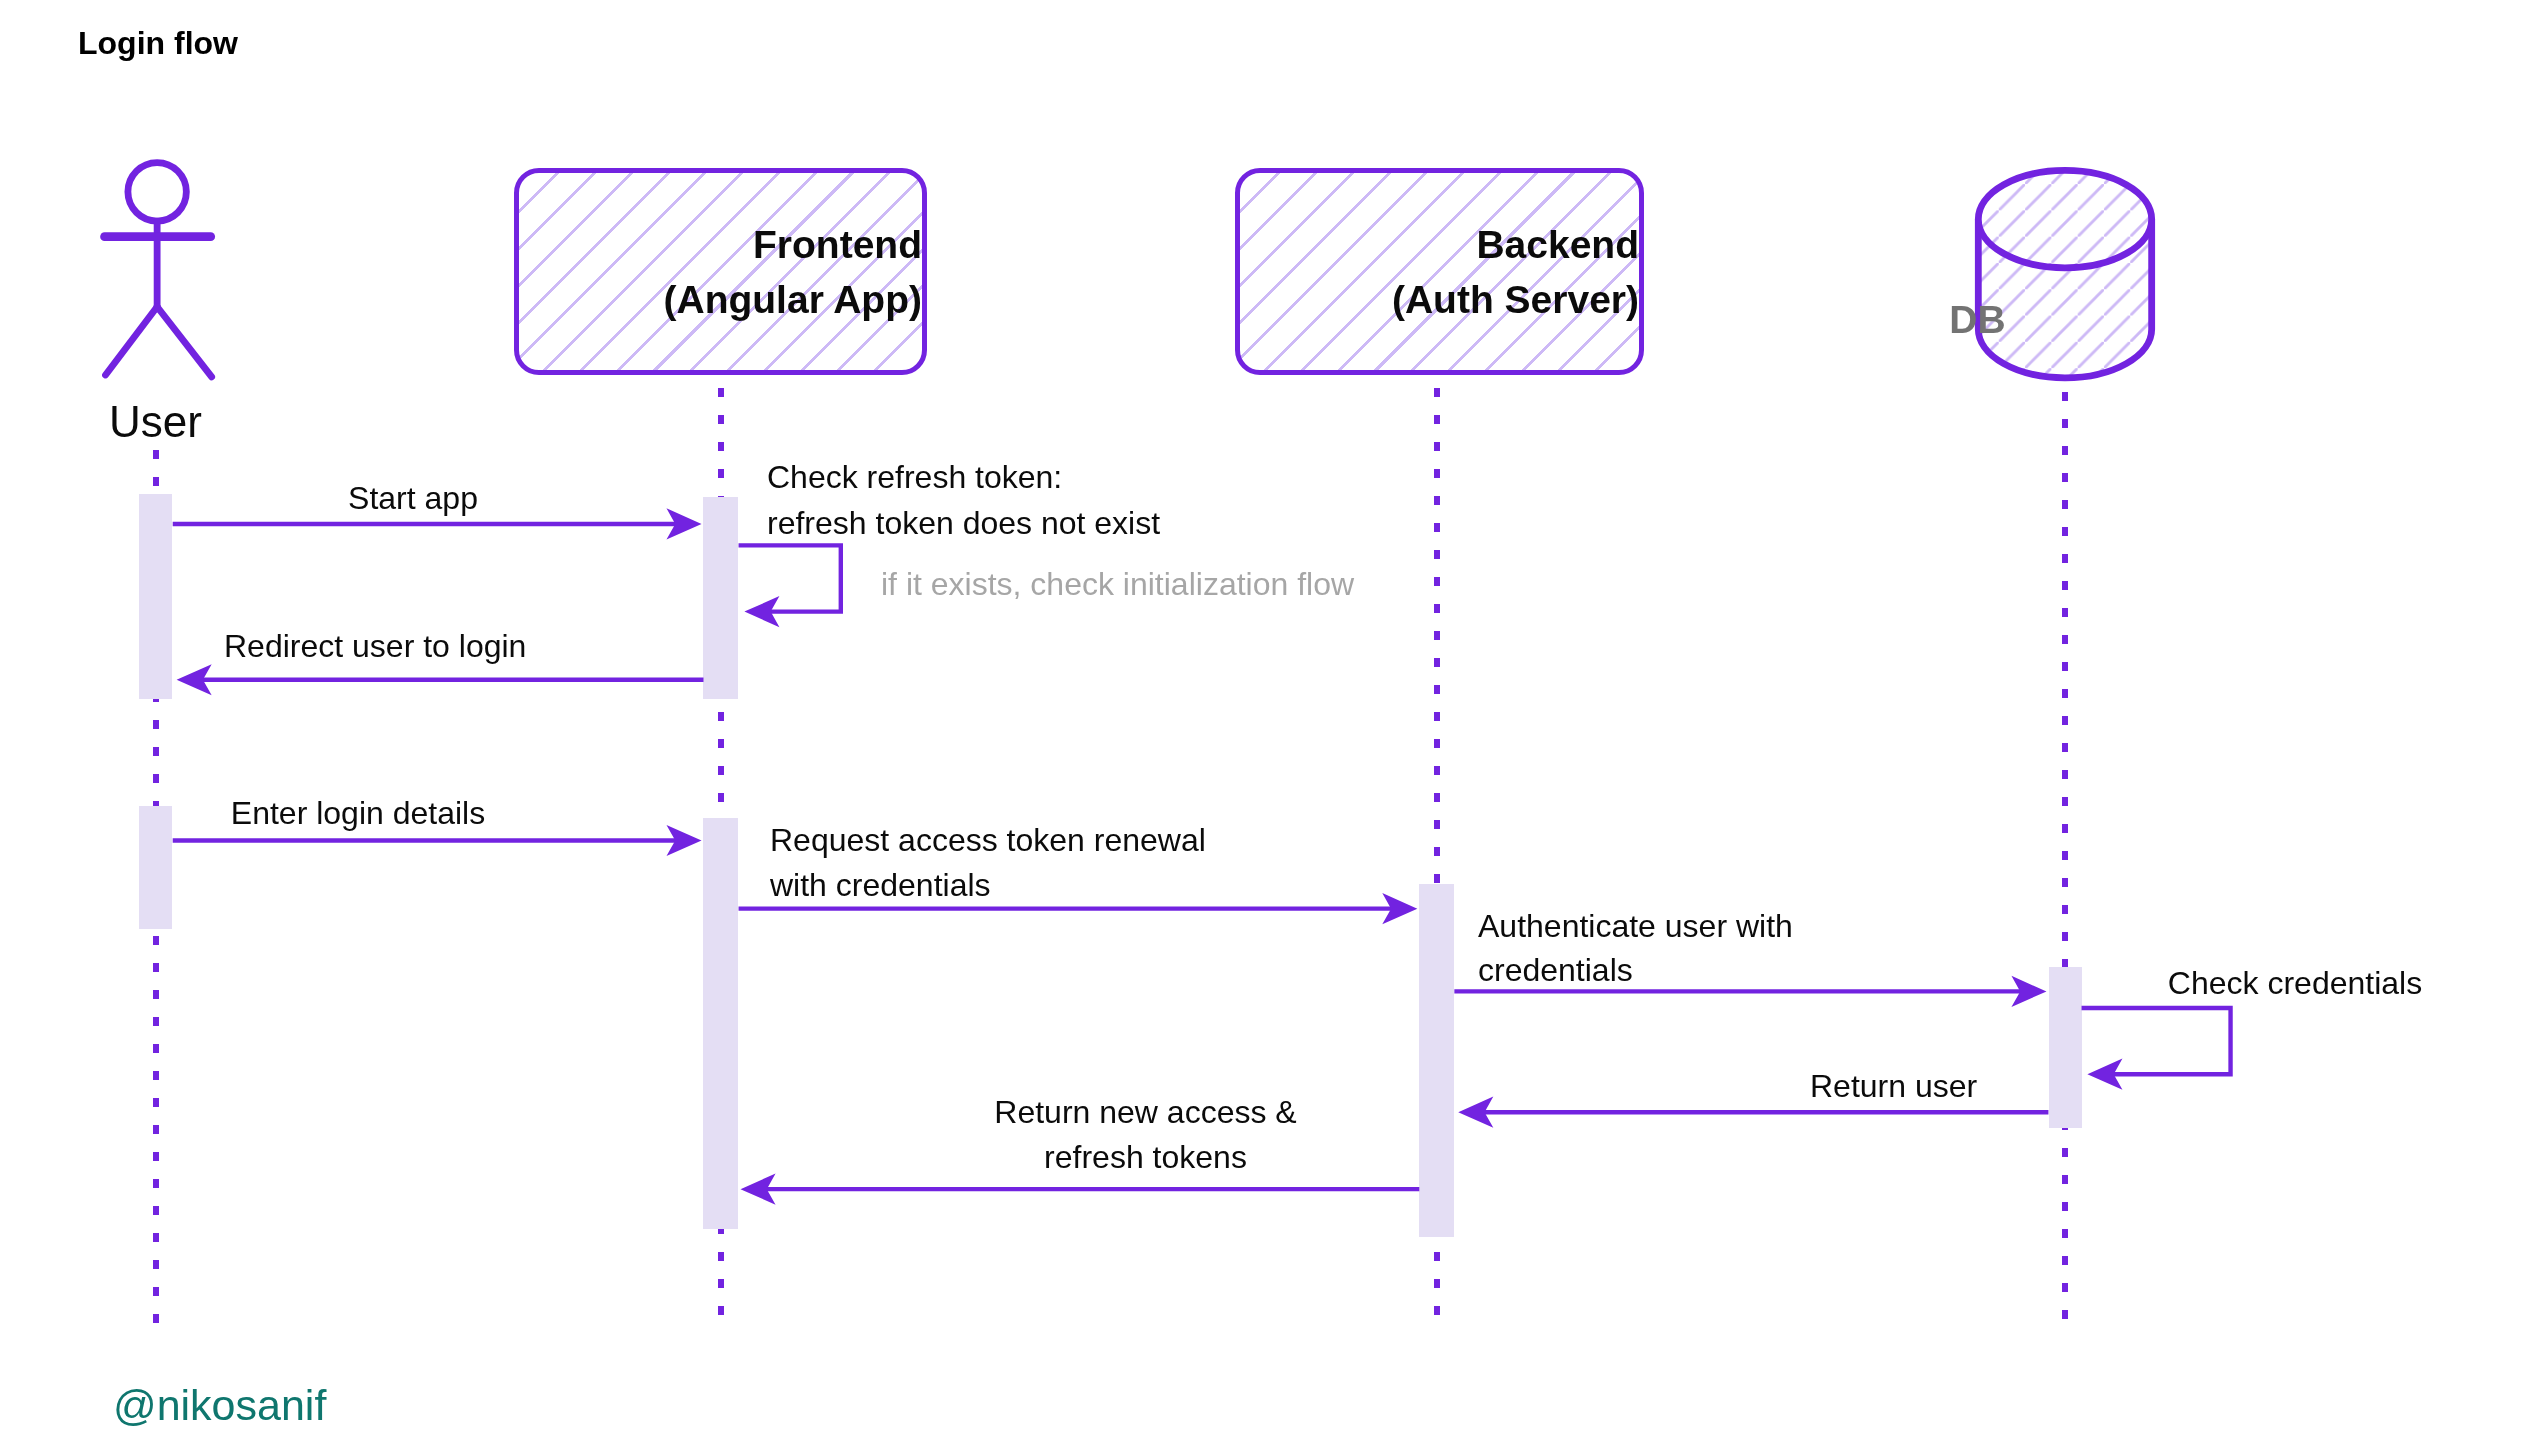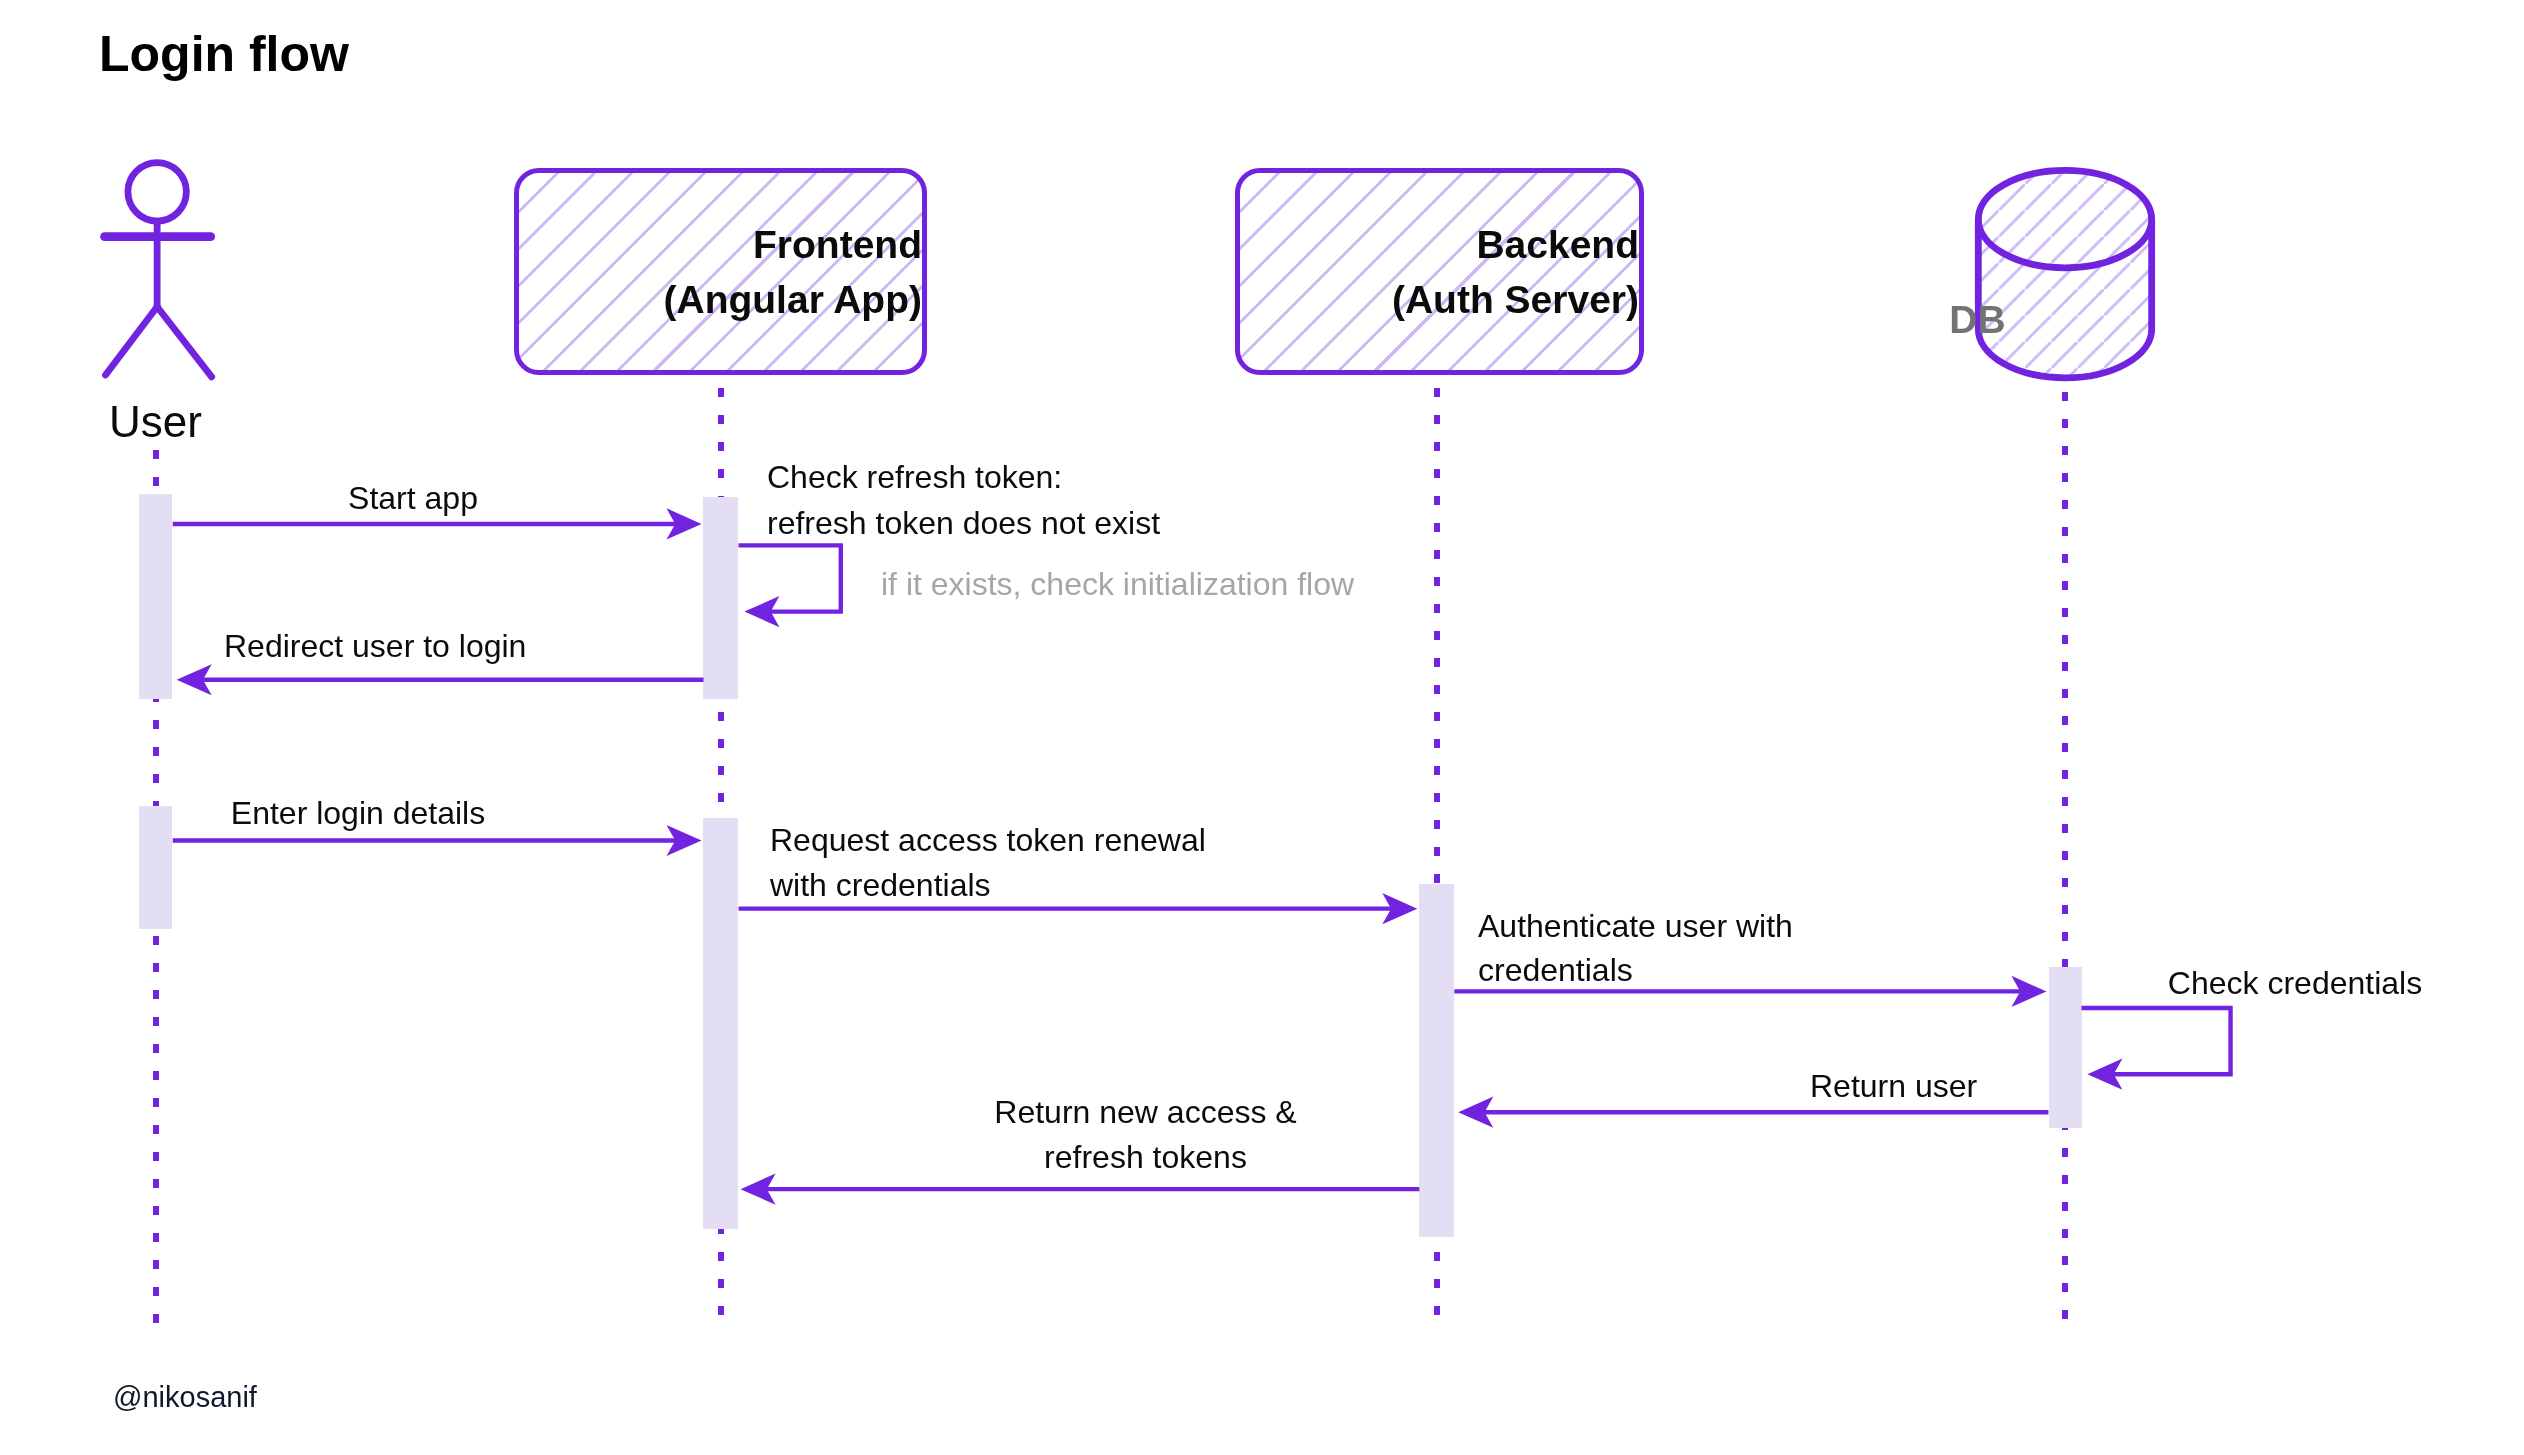--- a/index.html
+++ b/index.html
@@ -11,32 +11,31 @@
     position: relative;
     width: 2525px;
     height: 1455px;
     background: #ffffff;
     font-family: "Liberation Sans", sans-serif;
     overflow: hidden;
   }
   .title {
     position: absolute;
     left: 78px; top: 25px;
-    font-size: 50px;
+    font-size: 32px;
     font-weight: bold;
     color: #000000;
     white-space: nowrap;
     z-index: 6;
-    margin-left: 21px;
   }
   .attribution {
     position: absolute;
     left: 113px; top: 1381px;
-    font-size: 29px;
-    color: #0f172a;
+    font-size: 43px;
+    color: #0f766e;
     white-space: nowrap;
     z-index: 6;
   }
   .lifeline {
     position: absolute;
     width: 5.8px;
     background-image: repeating-linear-gradient(to bottom, #7223e0 0 8.8px, transparent 8.8px 27px);
     z-index: 1;
   }
   .bar {

